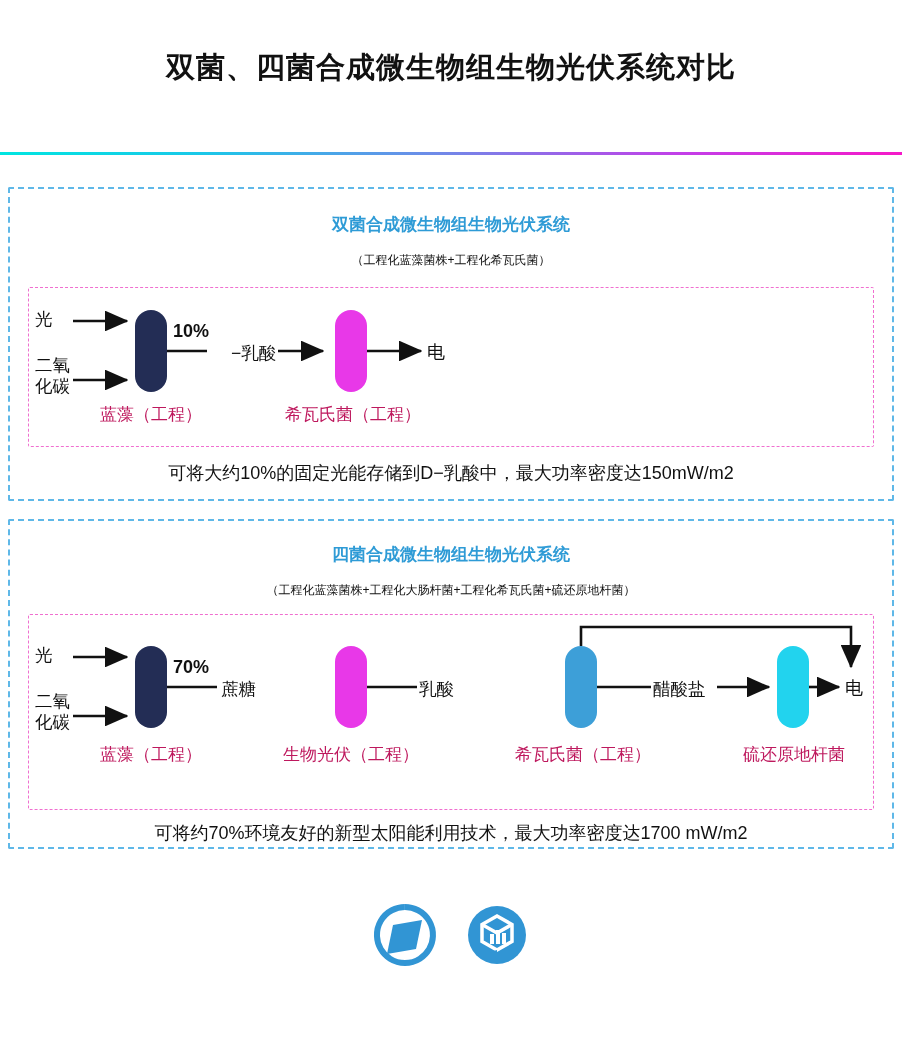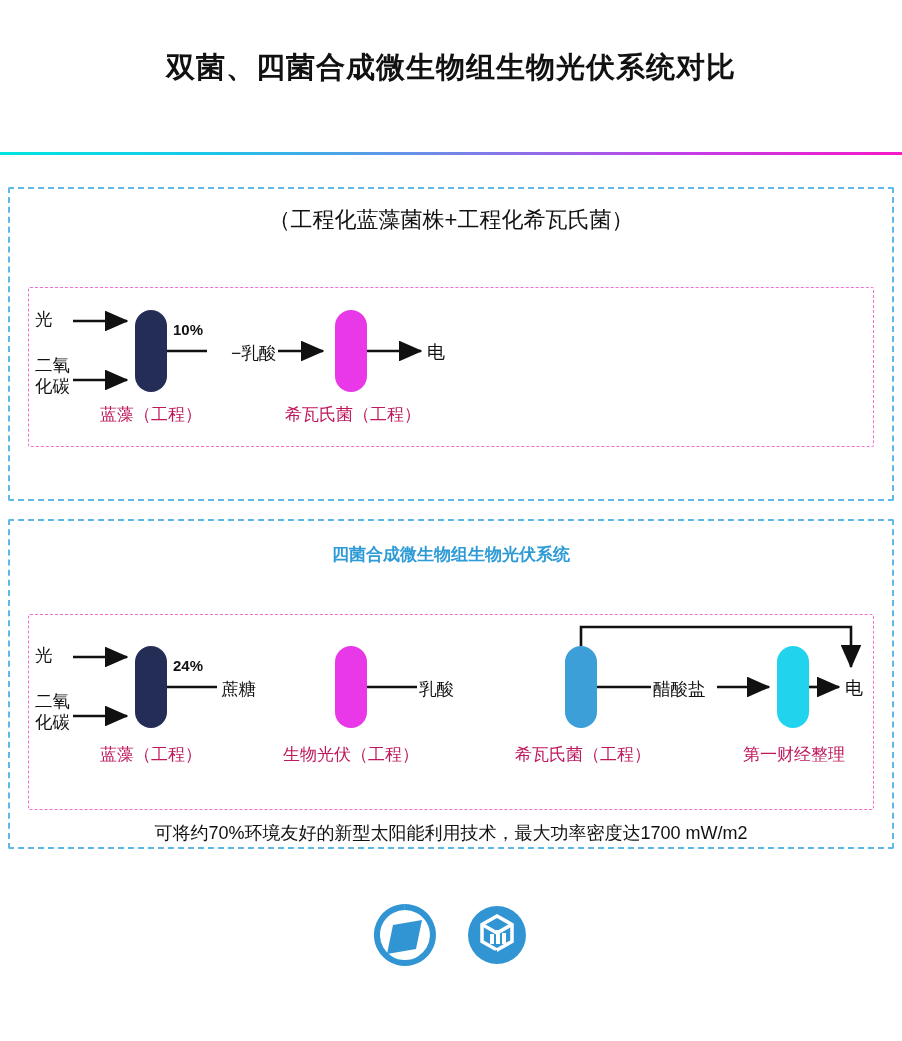--- a/index.html
+++ b/index.html
@@ -45,21 +45,21 @@
     text-align: center;
     font-size: 17px;
     font-weight: 700;
     color: #2E9BD6;
     margin-top: 24px;
   }
   #panel-2 .sys-title { margin-top: 22px; }
 
   .sys-sub {
     text-align: center;
-    font-size: 22px;
+    font-size: 12px;
     font-weight: 400;
     color: #111111;
     margin-top: 16px;
   }
 
   
   .diagram-box {
     position: absolute;
     left: 18px; right: 18px;
     border: 1.6px dashed #F06FD0;
@@ -108,21 +108,21 @@
     position: absolute;
     font-size: 17.5px;
     color: #111111;
     white-space: nowrap;
     background: #ffffff;
     padding: 0 2px;
   }
 
   .pct-label {
     position: absolute;
-    font-size: 15px;
+    font-size: 18px;
     font-weight: 700;
     color: #111111;
     white-space: nowrap;
   }
 
   .out-label {
     position: absolute;
     font-size: 18px;
     color: #111111;
     white-space: nowrap;
@@ -148,20 +148,21 @@
 <body>
 
 <div class="page">
 
   <div class="title">双菌、四菌合成微生物组生物光伏系统对比</div>
 
   <div class="rule"></div>
 
   <div class="panel" id="panel-1">
 
+    <div class="sys-title">双菌合成微生物组生物光伏系统</div>
     <div class="sys-sub">（工程化蓝藻菌株+工程化希瓦氏菌）</div>
 
     <div class="diagram-box" id="diagram-1">
 
       <svg class="arrows" width="846" height="160">
         <defs>
           <marker id="ah1" markerWidth="9" markerHeight="8" refX="8.5" refY="4" orient="auto">
             <path d="M0,0 L9,4 L0,8 z" fill="#111111"></path>
           </marker>
         </defs>
@@ -186,25 +187,27 @@
 
       <div class="capsule cap-magenta" style="left:306px; top:22px;"></div>
       <div class="organism-label" style="left:226px; top:115px; width:196px;">希瓦氏菌（工程）</div>
 
       <div class="pct-label" style="left:144px; top:33px;">10%</div>
       <div class="flow-label" style="left:180px; top:53px;margin-left:20px;">−乳酸</div>
 
       <div class="out-label" style="left:398px; top:52px;">电</div>
     </div>
 
+    <div class="caption" id="caption-1">可将大约10%的固定光能存储到D−乳酸中，最大功率密度达150mW/m2</div>
   </div>
 
   <div class="panel" id="panel-2">
 
     <div class="sys-title">四菌合成微生物组生物光伏系统</div>
+    <div class="sys-sub">（工程化蓝藻菌株+工程化大肠杆菌+工程化希瓦氏菌+硫还原地杆菌）</div>
 
     <div class="diagram-box" id="diagram-2">
 
       <svg class="arrows" width="846" height="196">
         <defs>
           <marker id="ah2" markerWidth="9" markerHeight="8" refX="8.5" refY="4" orient="auto">
             <path d="M0,0 L9,4 L0,8 z" fill="#111111"></path>
           </marker>
         </defs>
 
@@ -232,23 +235,23 @@
       <div class="capsule cap-navy" style="left:106px; top:31px;"></div>
       <div class="organism-label" style="left:48px; top:128px; width:148px;">蓝藻（工程）</div>
 
       <div class="capsule cap-magenta" style="left:306px; top:31px;"></div>
       <div class="organism-label" style="left:222px; top:128px; width:200px;">生物光伏（工程）</div>
 
       <div class="capsule cap-blue" style="left:536px; top:31px;"></div>
       <div class="organism-label" style="left:456px; top:128px; width:196px;">希瓦氏菌（工程）</div>
 
       <div class="capsule cap-cyan" style="left:748px; top:31px;"></div>
-      <div class="organism-label" style="left:686px; top:128px; width:158px;">第一财经整理</div>
-
-      <div class="pct-label" style="left:144px; top:42px;">24%</div>
+      <div class="organism-label" style="left:686px; top:128px; width:158px;">硫还原地杆菌</div>
+
+      <div class="pct-label" style="left:144px; top:42px;">70%</div>
       <div class="flow-label" style="left:190px; top:62px;">蔗糖</div>
       <div class="flow-label" style="left:388px; top:62px;">乳酸</div>
       <div class="flow-label" style="left:622px; top:62px;">醋酸盐</div>
 
       <div class="out-label" style="left:816px; top:61px;">电</div>
     </div>
 
     <div class="caption" id="caption-2">可将约70%环境友好的新型太阳能利用技术，最大功率密度达1700 mW/m2</div>
   </div>
 

